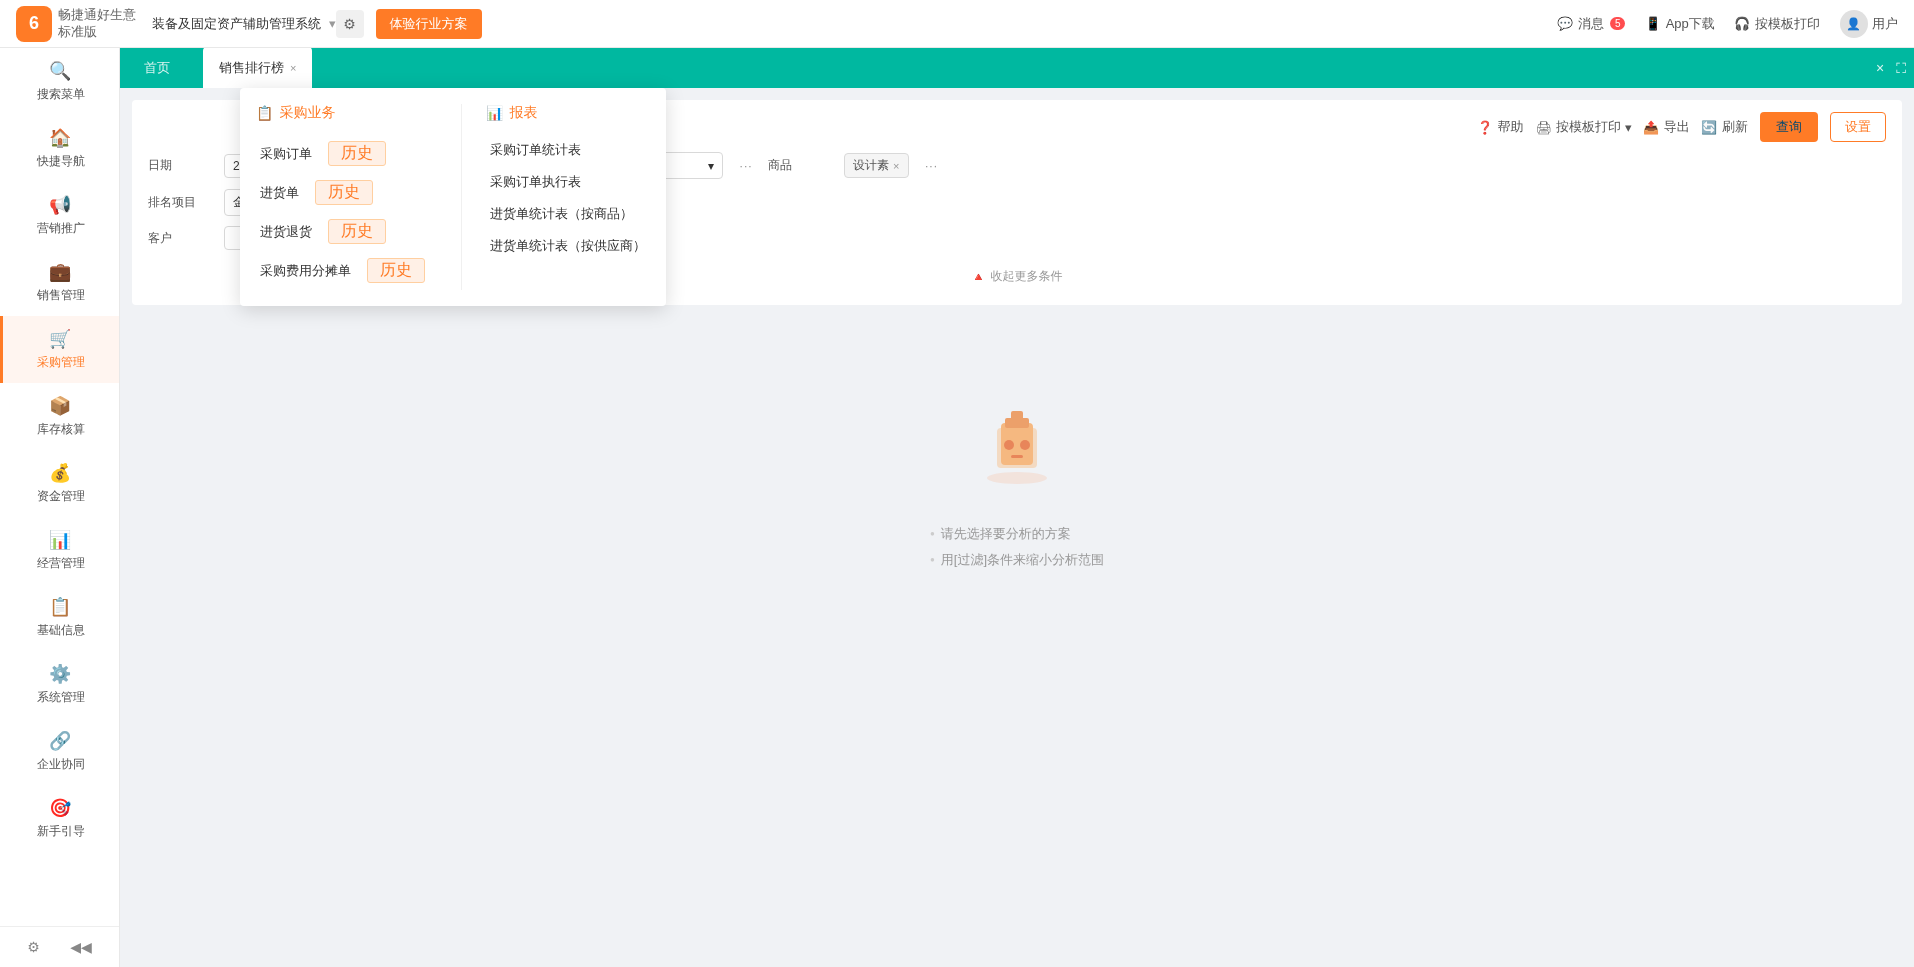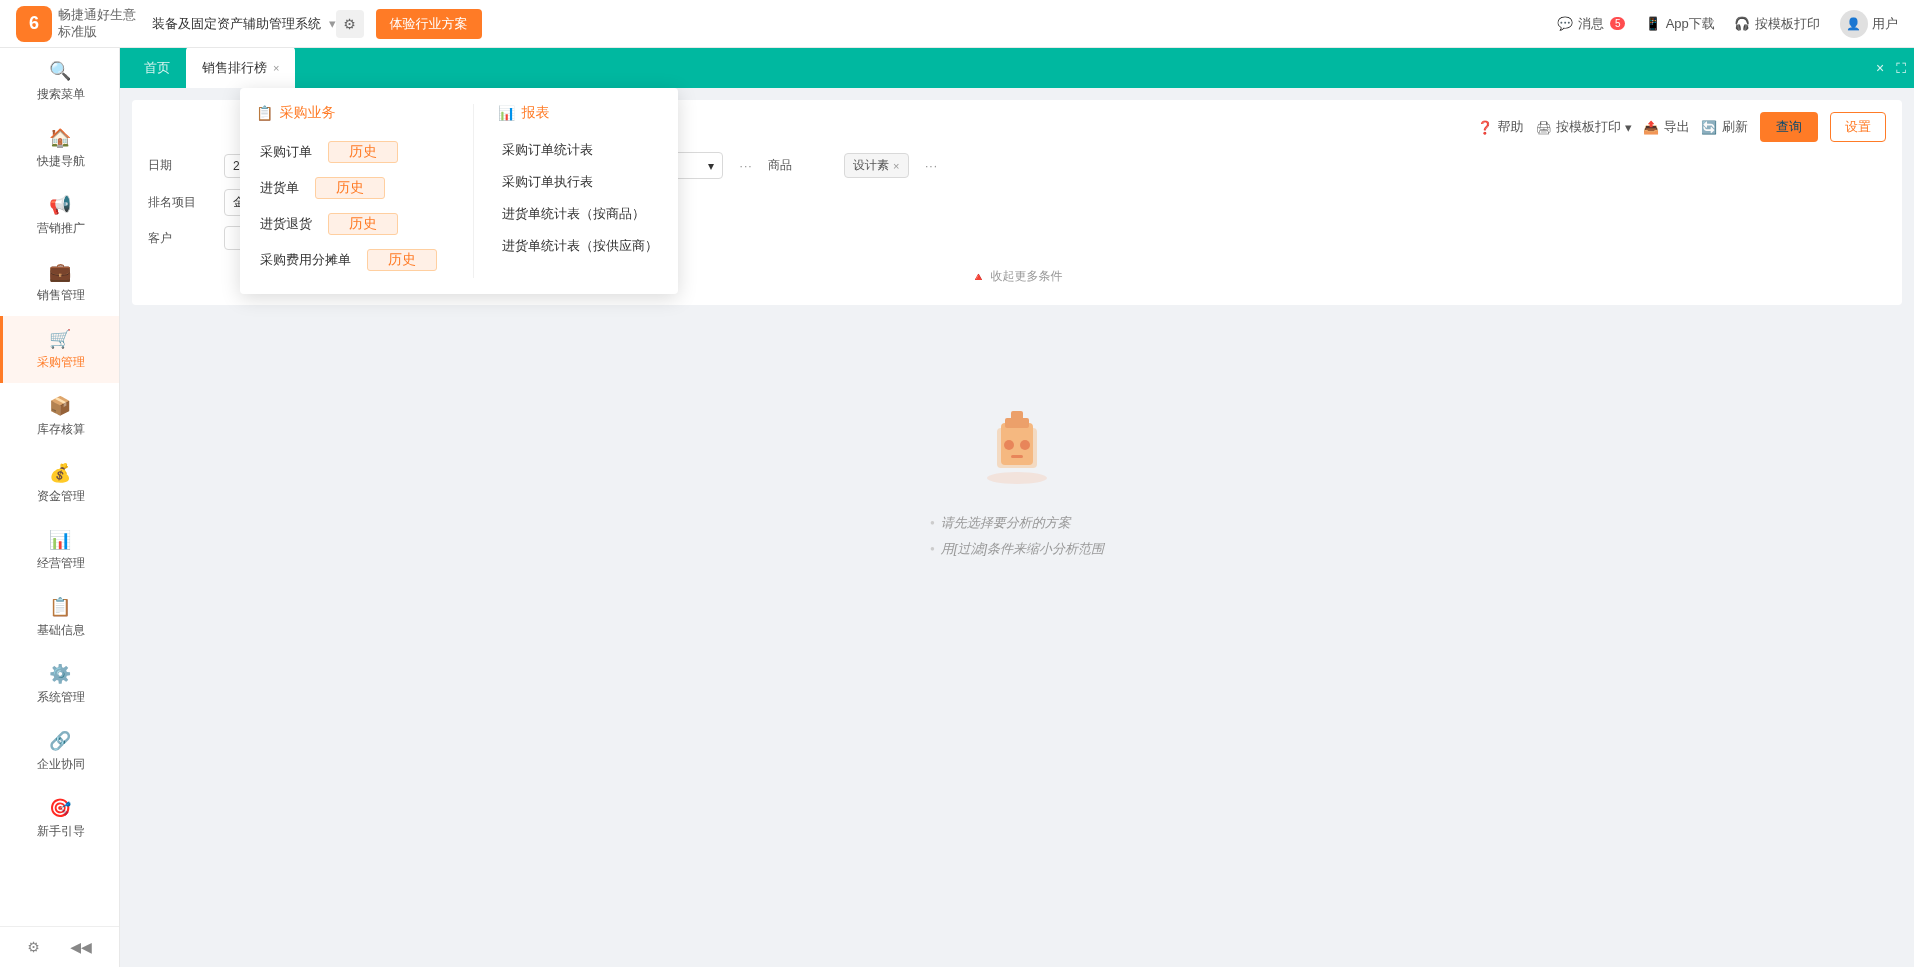--- a/index.html
+++ b/index.html
@@ -174,20 +174,21 @@
       cursor: pointer;
       color: rgba(255,255,255,0.85);
       font-size: 13px;
       gap: 6px;
       justify-content: flex-end;
     }
     .tab-item.active {
       background: white;
       color: #333;
       border-radius: 4px 4px 0 0;
+      margin-left: 17px;
     }
     .tab-close {
       font-size: 11px;
       color: #999;
       cursor: pointer;
     }
     .tab-bar-right {
       margin-left: auto;
       display: flex;
       gap: 12px;
@@ -328,22 +329,21 @@
       gap: 4px;
     }
 
     
     .empty-state {
       display: flex;
       flex-direction: column;
       align-items: center;
       justify-content: center;
       padding: 80px 0;
-      gap: 17px;
-      font-style: italic;
+      gap: 28px;
     }
     .empty-icon {
       width: 100px;
       height: 100px;
       position: relative;
     }
     .empty-text {
       color: #999;
       font-size: 13px;
       line-height: 2;
@@ -403,22 +403,22 @@
       padding: 7px 4px;
       cursor: pointer;
       color: #333;
       font-size: 13px;
     }
     .history-badge {
       background: #fff0e6;
       color: #ff7b26;
       border: 1px solid #ffcfa0;
       border-radius: 3px;
-      font-size: 14px;
-      padding: 1px 20px;
+      font-size: 16px;
+      padding: 1px 12px;
     }
 
     
     .dropdown-section.reports {
       border-left: 1px solid #f0f0f0;
       padding-left: 24px;
     }
     .dropdown-section.reports .dropdown-section-title {
       color: #ff7b26;
     }

